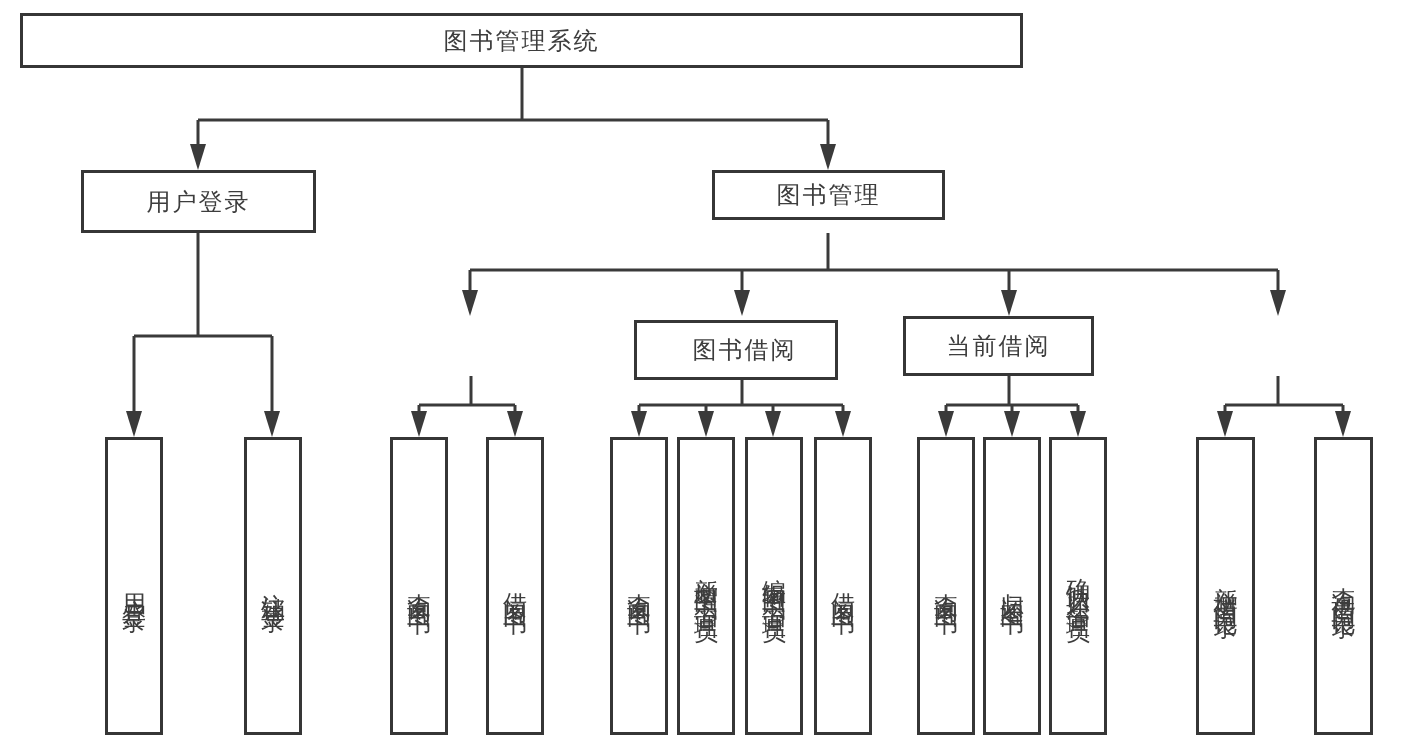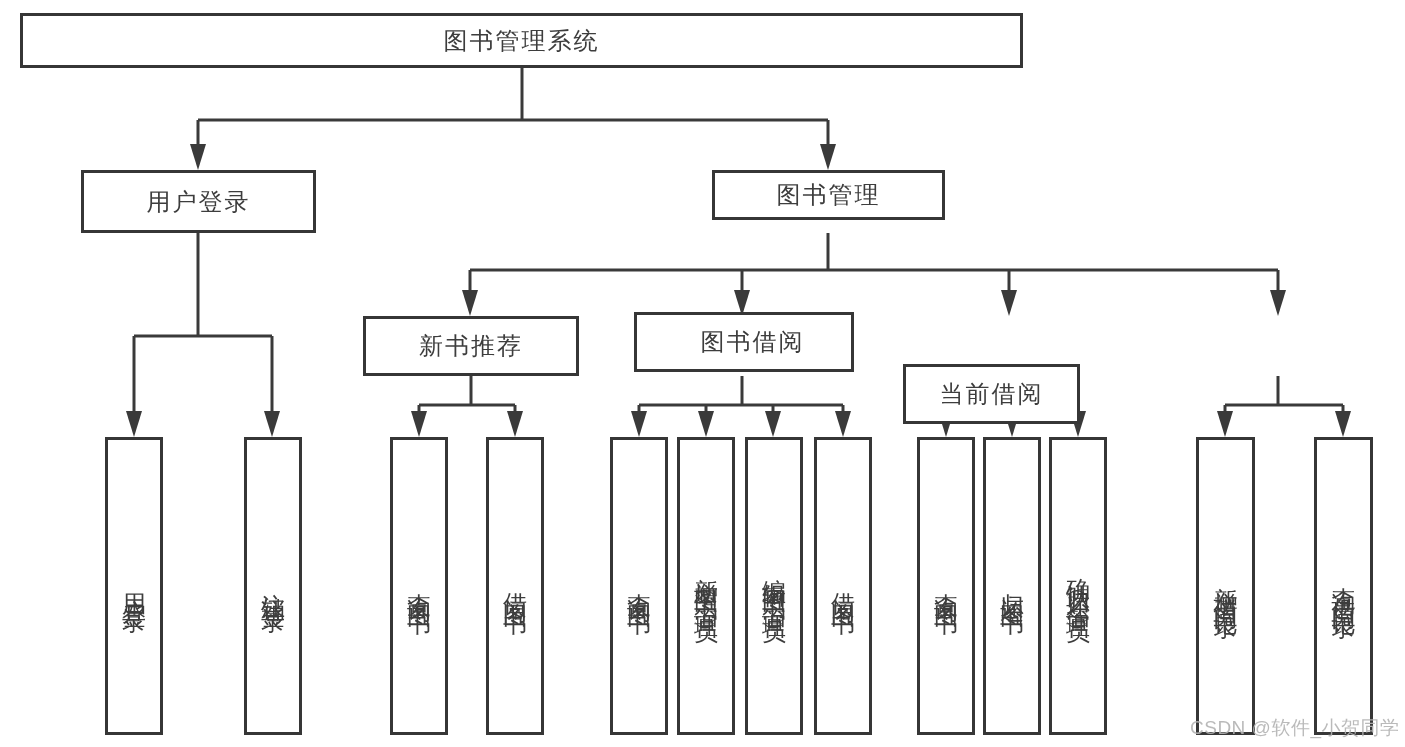--- a/index.html
+++ b/index.html
@@ -125,37 +125,35 @@
       <polygon points="1217,411 1233,411 1225,437"></polygon>
       <polygon points="1335,411 1351,411 1343,437"></polygon>
     </g>
   </svg>
 
   <div class="node h" style="left:20px; top:13px; width:1003px; height:55px;">图书管理系统</div>
 
   <div class="node h" style="left:81px; top:170px; width:235px; height:63px;">用户登录</div>
   <div class="node h" style="left:712px; top:170px; width:233px; height:50px;">图书管理</div>
 
-  <div class="node h" style="left:363px; top:316px; width:216px; height:60px;">新书推荐</div>
-  <div class="node h" style="left:634px; top:312px; width:220px; height:60px;padding-left:17px;">图书借阅</div>
-  <div class="node h" style="left:903px; top:316px; width:177px; height:60px;margin-top:48px;">当前借阅</div>
+  <div class="node h" style="left:634px; top:320px; width:204px; height:60px;padding-left:17px;">图书借阅</div>
+  <div class="node h" style="left:903px; top:316px; width:191px; height:60px;">当前借阅</div>
 
   <div class="node v" style="left:105px; top:437px; width:58px; height:298px;">用户登录</div>
   <div class="node v" style="left:244px; top:437px; width:58px; height:298px;">注销登录</div>
 
   <div class="node v" style="left:390px; top:437px; width:58px; height:298px;">查询图书</div>
   <div class="node v" style="left:486px; top:437px; width:58px; height:298px;">借阅图书</div>
 
   <div class="node v" style="left:610px; top:437px; width:58px; height:298px;">查询图书</div>
   <div class="node v" style="left:677px; top:437px; width:58px; height:298px;">新增图书（管理员）</div>
   <div class="node v" style="left:745px; top:437px; width:58px; height:298px;">编辑图书（管理员）</div>
   <div class="node v" style="left:814px; top:437px; width:58px; height:298px;">借阅图书</div>
 
   <div class="node v" style="left:917px; top:437px; width:58px; height:298px;">查询图书</div>
   <div class="node v" style="left:983px; top:437px; width:58px; height:298px;">归还图书</div>
   <div class="node v" style="left:1049px; top:437px; width:58px; height:298px;">确认归还（管理员）</div>
 
   <div class="node v" style="left:1196px; top:437px; width:59px; height:298px;">新增借阅记录</div>
   <div class="node v" style="left:1314px; top:437px; width:59px; height:298px;">查询借阅记录</div>
 
-  <div class="watermark" style="left:1190px; top:715px;">CSDN @软件_小贺同学</div>
 
 </div>
 
 </body></html>

